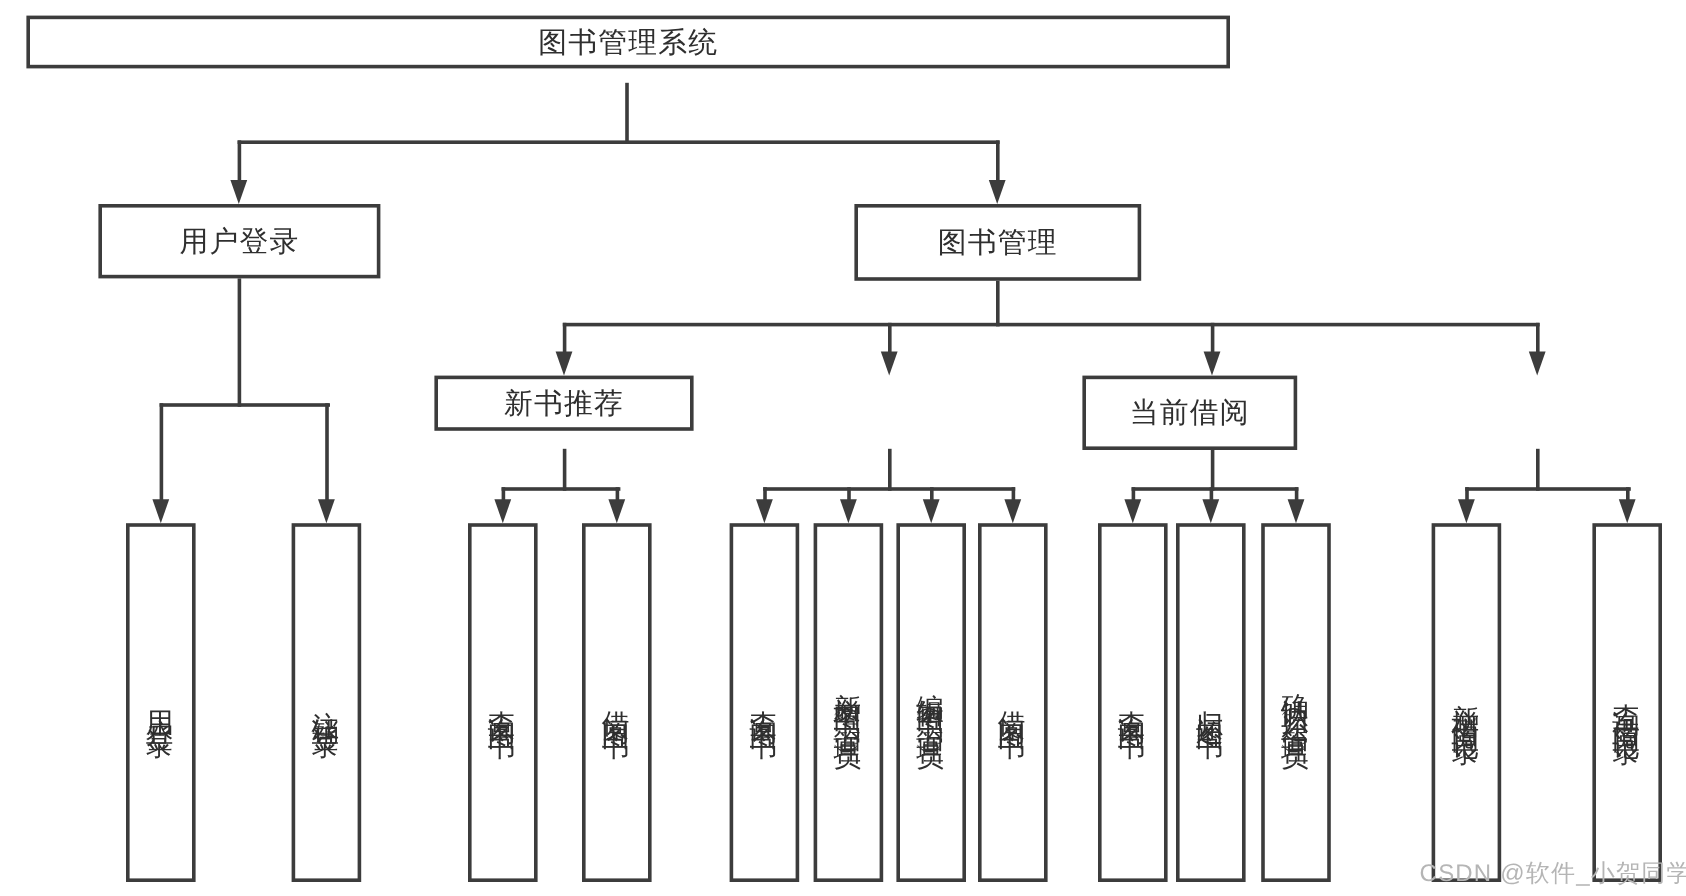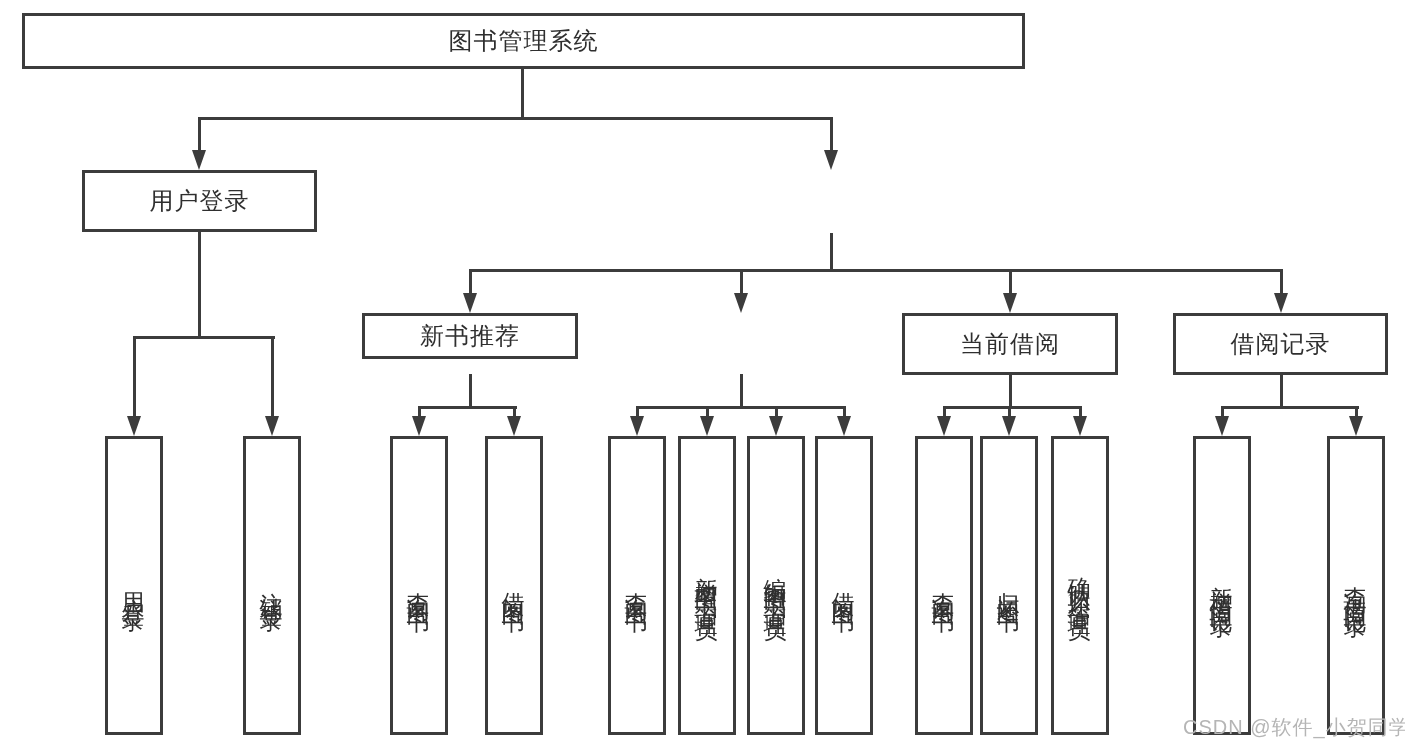--- a/index.html
+++ b/index.html
@@ -116,36 +116,36 @@
   <div class="vl" style="left:1079px;top:406px;height:13px"></div>
   <div class="ar" style="left:1073px;top:416px"></div>
 
   <div class="vl" style="left:1280px;top:374px;height:35px"></div>
   <div class="hl" style="left:1221px;top:406px;width:138px"></div>
   <div class="vl" style="left:1221px;top:406px;height:13px"></div>
   <div class="ar" style="left:1215px;top:416px"></div>
   <div class="vl" style="left:1355px;top:406px;height:13px"></div>
   <div class="ar" style="left:1349px;top:416px"></div>
 
-  <div class="node" style="left:22px;top:13px;width:1003px;height:56px">
+  <div class="node" style="left:22px;top:13px;width:1003px;height:44px">
     <span>图书管理系统</span>
   </div>
 
   <div class="node" style="left:82px;top:170px;width:235px;height:62px">
     <span>用户登录</span>
   </div>
+  <div class="node" style="left:712px;top:170px;width:239px;height:64px">
+    <span>图书管理</span>
+  </div>
 
   <div class="node" style="left:362px;top:313px;width:216px;height:46px">
     <span>新书推荐</span>
   </div>
-  <div class="node" style="left:902px;top:313px;width:216px;height:62px">
+  <div class="node" style="left:902px;top:313px;width:179px;height:62px">
     <span>当前借阅</span>
-  </div>
-  <div class="node" style="left:1173px;top:313px;width:215px;height:62px">
-    <span>借阅记录</span>
   </div>
 
   <div class="node leaf" style="left:105px;top:436px;width:58px;height:299px">
     <span class="vtext">用户登录</span>
   </div>
   <div class="node leaf" style="left:243px;top:436px;width:58px;height:299px">
     <span class="vtext">注销登录</span>
   </div>
 
   <div class="node leaf" style="left:390px;top:436px;width:58px;height:299px">

